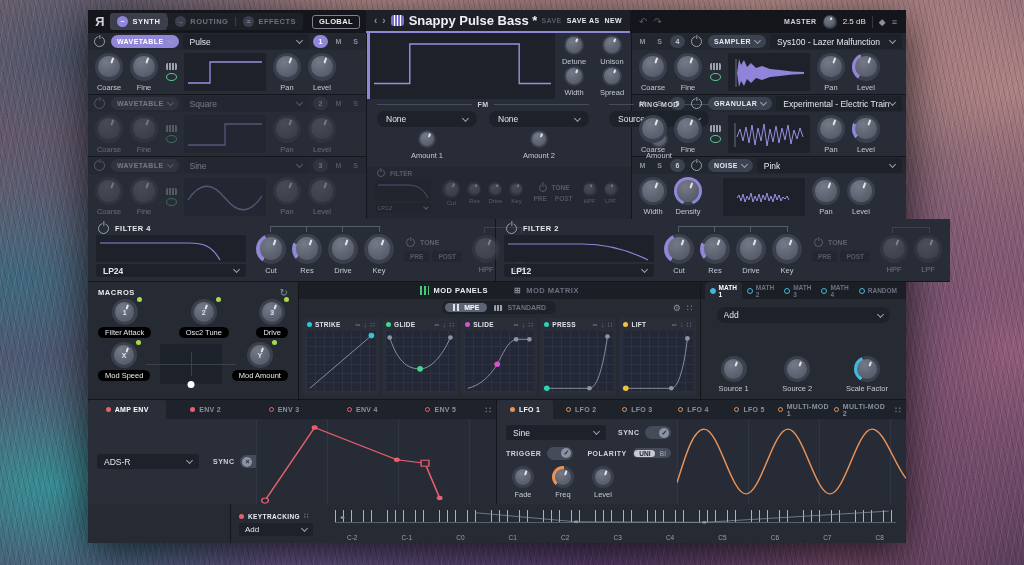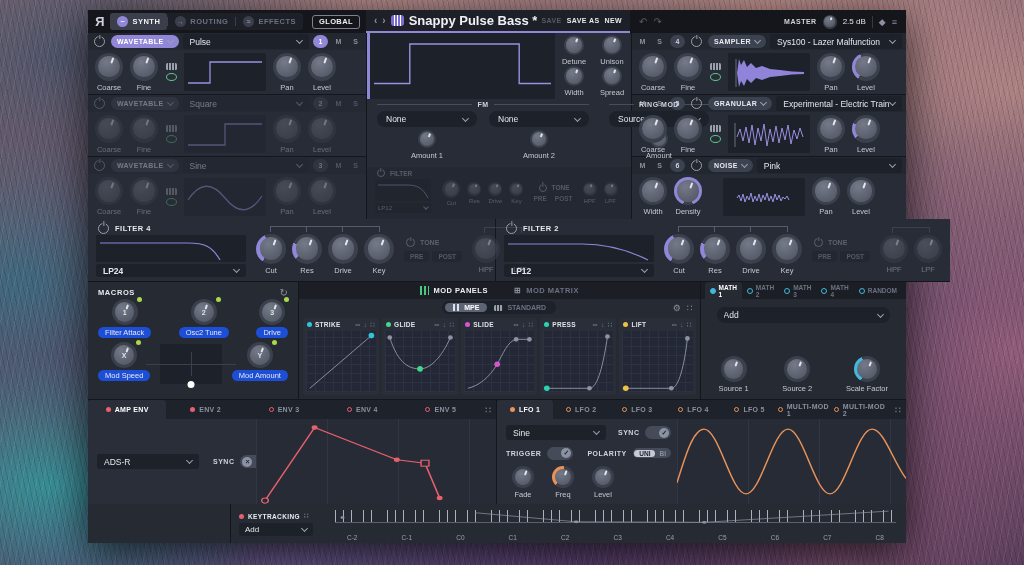--- a/index.html
+++ b/index.html
@@ -145,21 +145,21 @@
   .trow{display:flex;align-items:center;gap:3px;font-size:7px;font-weight:bold;color:#9aa0ac}
   .minipill{background:#1d212a;border-radius:3px;padding:2px 6px;font-size:6.5px;font-weight:bold;color:#8a90a0}
   
   .mrow{height:118px;display:flex;flex:none}
   .macros{width:212px;background:#262a33;border-right:1px solid #14161b;padding:4px 10px;box-sizing:border-box;
           display:flex;flex-direction:column;border-bottom:1px solid #14161b}
   .mactitle{display:flex;align-items:center;height:12px}
   .mactitle .t{flex:1;text-align:left;font-size:7.5px;font-weight:bold;letter-spacing:.6px;color:#e8eaf0}
   .mgrid{display:flex;justify-content:space-between;margin-top:1px}
   .mcell{display:flex;flex-direction:column;align-items:center;gap:2px}
-  .lpill{background:#1d4ed8;border-radius:8px;padding:1px 7px;font-size:7.5px;color:#e4e7ee;white-space:nowrap}
+  .lpill{background:#000000;border-radius:8px;padding:1px 7px;font-size:7.5px;color:#e4e7ee;white-space:nowrap}
   .mxy{display:flex;align-items:flex-start;justify-content:space-between;margin-top:4px}
   .xy{width:62px;height:40px;background:#1d212a;position:relative;margin-top:2px}
   .xy::before{content:"";position:absolute;left:50%;top:8px;bottom:8px;width:1px;background:#3a4050}
   .xy::after{content:"";position:absolute;top:50%;left:-14px;right:-14px;height:1px;background:#3a4050}
   .xydot{position:absolute;left:50%;bottom:-4px;width:7px;height:7px;background:#fff;border-radius:50%;transform:translateX(-50%);z-index:2}
   
   .modsec{width:404px;background:#262a33;border-right:1px solid #14161b;border-bottom:1px solid #14161b;
           display:flex;flex-direction:column;box-sizing:border-box}
   .modtabs{height:17px;background:#1b1e25;display:flex;align-items:center;justify-content:center;gap:26px;flex:none}
   .mtb{display:flex;align-items:center;gap:5px;font-size:7.5px;font-weight:bold;letter-spacing:.5px}

